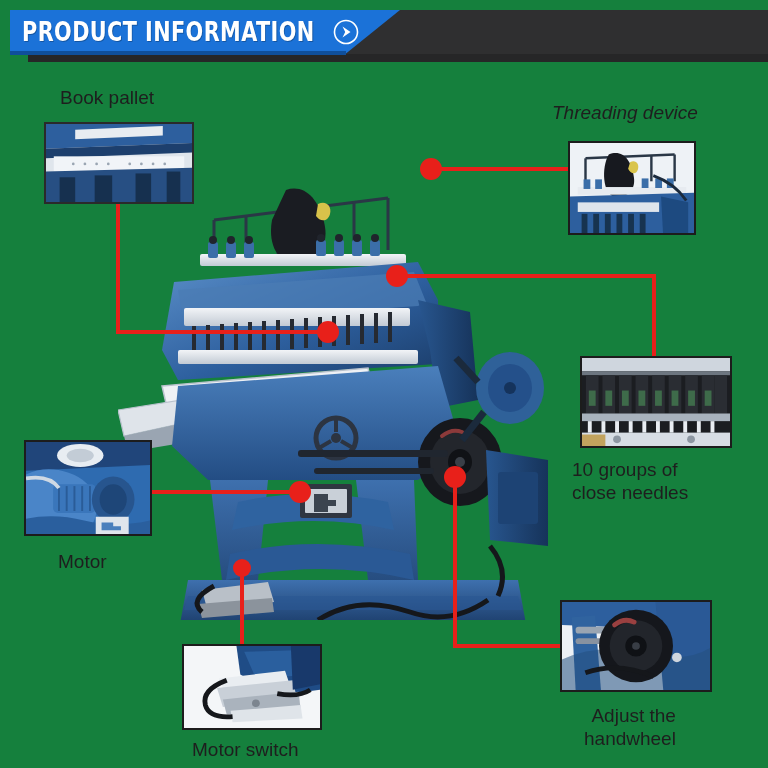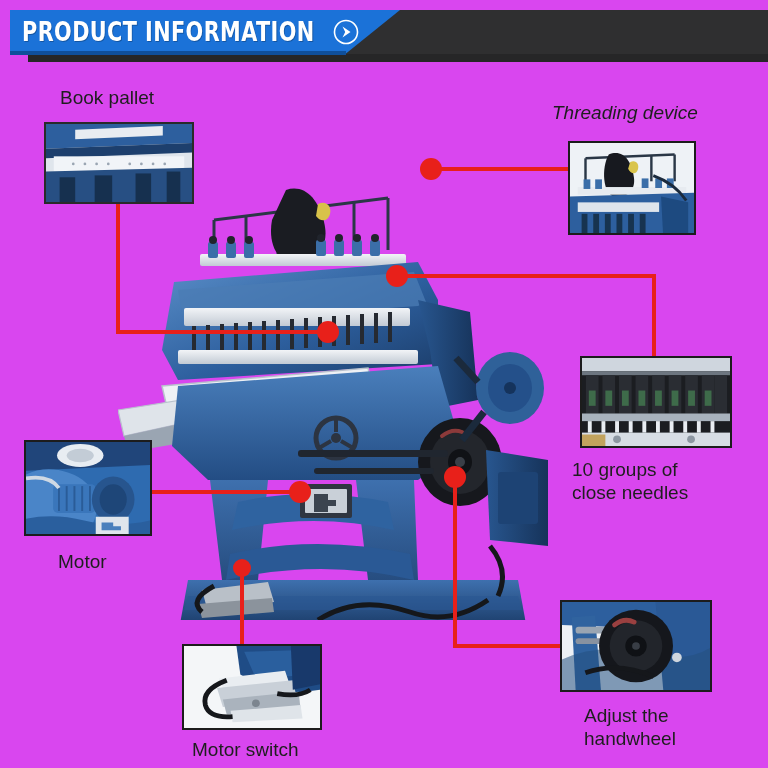--- a/index.html
+++ b/index.html
@@ -5,21 +5,21 @@
 <style>
   html, body {
     margin: 0;
     padding: 0;
     background: #ffffff;
   }
   #page {
     position: relative;
     width: 768px;
     height: 768px;
-    background: #d946ef;
+    background: #15803d;
     font-family: "Liberation Sans", sans-serif;
     overflow: hidden;
   }
 
   
   #banner {
     position: absolute;
     left: 0;
     top: 10px;
     width: 768px;
@@ -488,21 +488,21 @@
         <path d="M48 68 L120 62 L122 76 L50 80 Z" fill="#dfe4e9"></path>
         <path d="M44 36 q-26 10 -22 26 q4 14 28 12" stroke="#15171b" stroke-width="5" fill="none"></path>
         <path d="M96 50 q22 4 34 -4" stroke="#15171b" stroke-width="5" fill="none"></path>
         <circle cx="74" cy="60" r="4" fill="#7c858f"></circle>
         <path d="M110 0 L140 0 L140 40 L112 46 Z" fill="#18396b"></path>
       </svg>
     </div>
   </div>
 
   <div class="callout" style="left:0;top:0;width:768px;height:768px;pointer-events:none;">
-    <div class="callout-label" style="left:584px;top:704px;">Adjust the
+    <div class="callout-label" style="left:584px;top:704px;text-align:right;">Adjust the
 handwheel</div>
     <div class="callout-frame" style="left:560px;top:600px;width:152px;height:92px;pointer-events:auto;">
       <svg class="callout-img" viewBox="0 0 152 92" preserveAspectRatio="none">
         <rect width="152" height="92" fill="#eef1f5"></rect>
         <path d="M0 0 L152 0 L152 30 L0 24 Z" fill="#2d5f9e"></path>
         <path d="M96 0 L152 0 L152 92 L104 92 Z" fill="#2a5996"></path>
         <path d="M10 16 L34 14 L40 92 L14 92 Z" fill="#30639f"></path>
         <path d="M0 60 q40 -18 86 -6 q40 10 66 -6 L152 92 L0 92 Z" fill="#24507f" opacity="0.55"></path>
         <rect x="14" y="26" width="46" height="7" rx="3" fill="#9aa5b2"></rect>
         <rect x="14" y="38" width="40" height="6" rx="3" fill="#8892a0"></rect>

